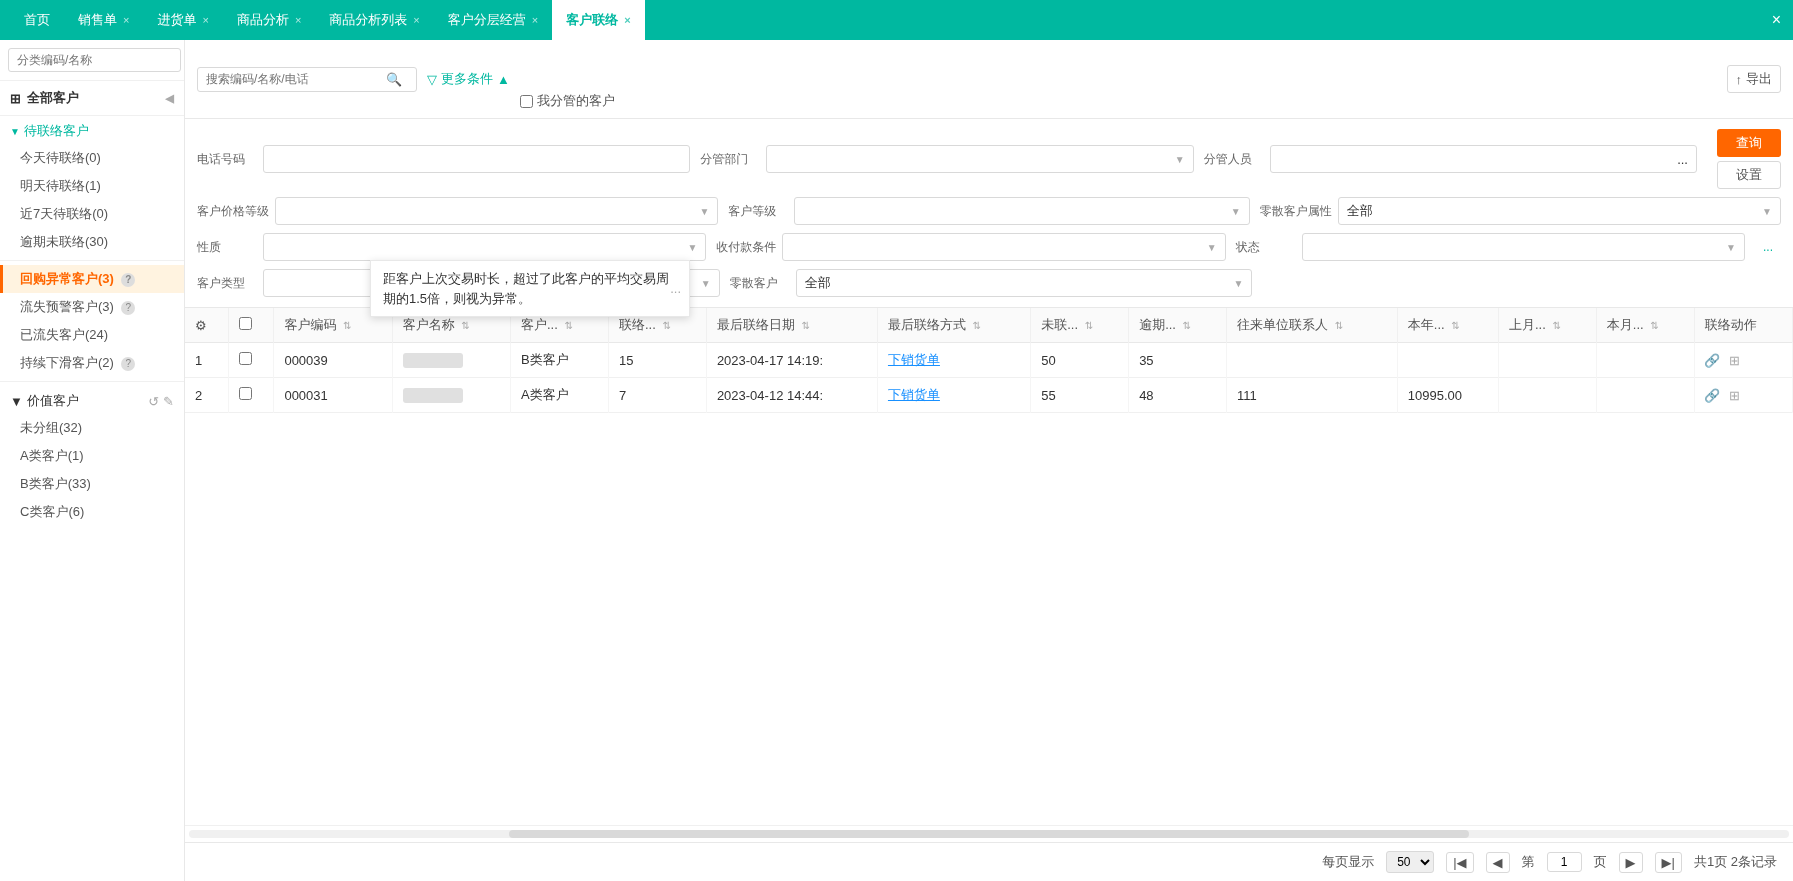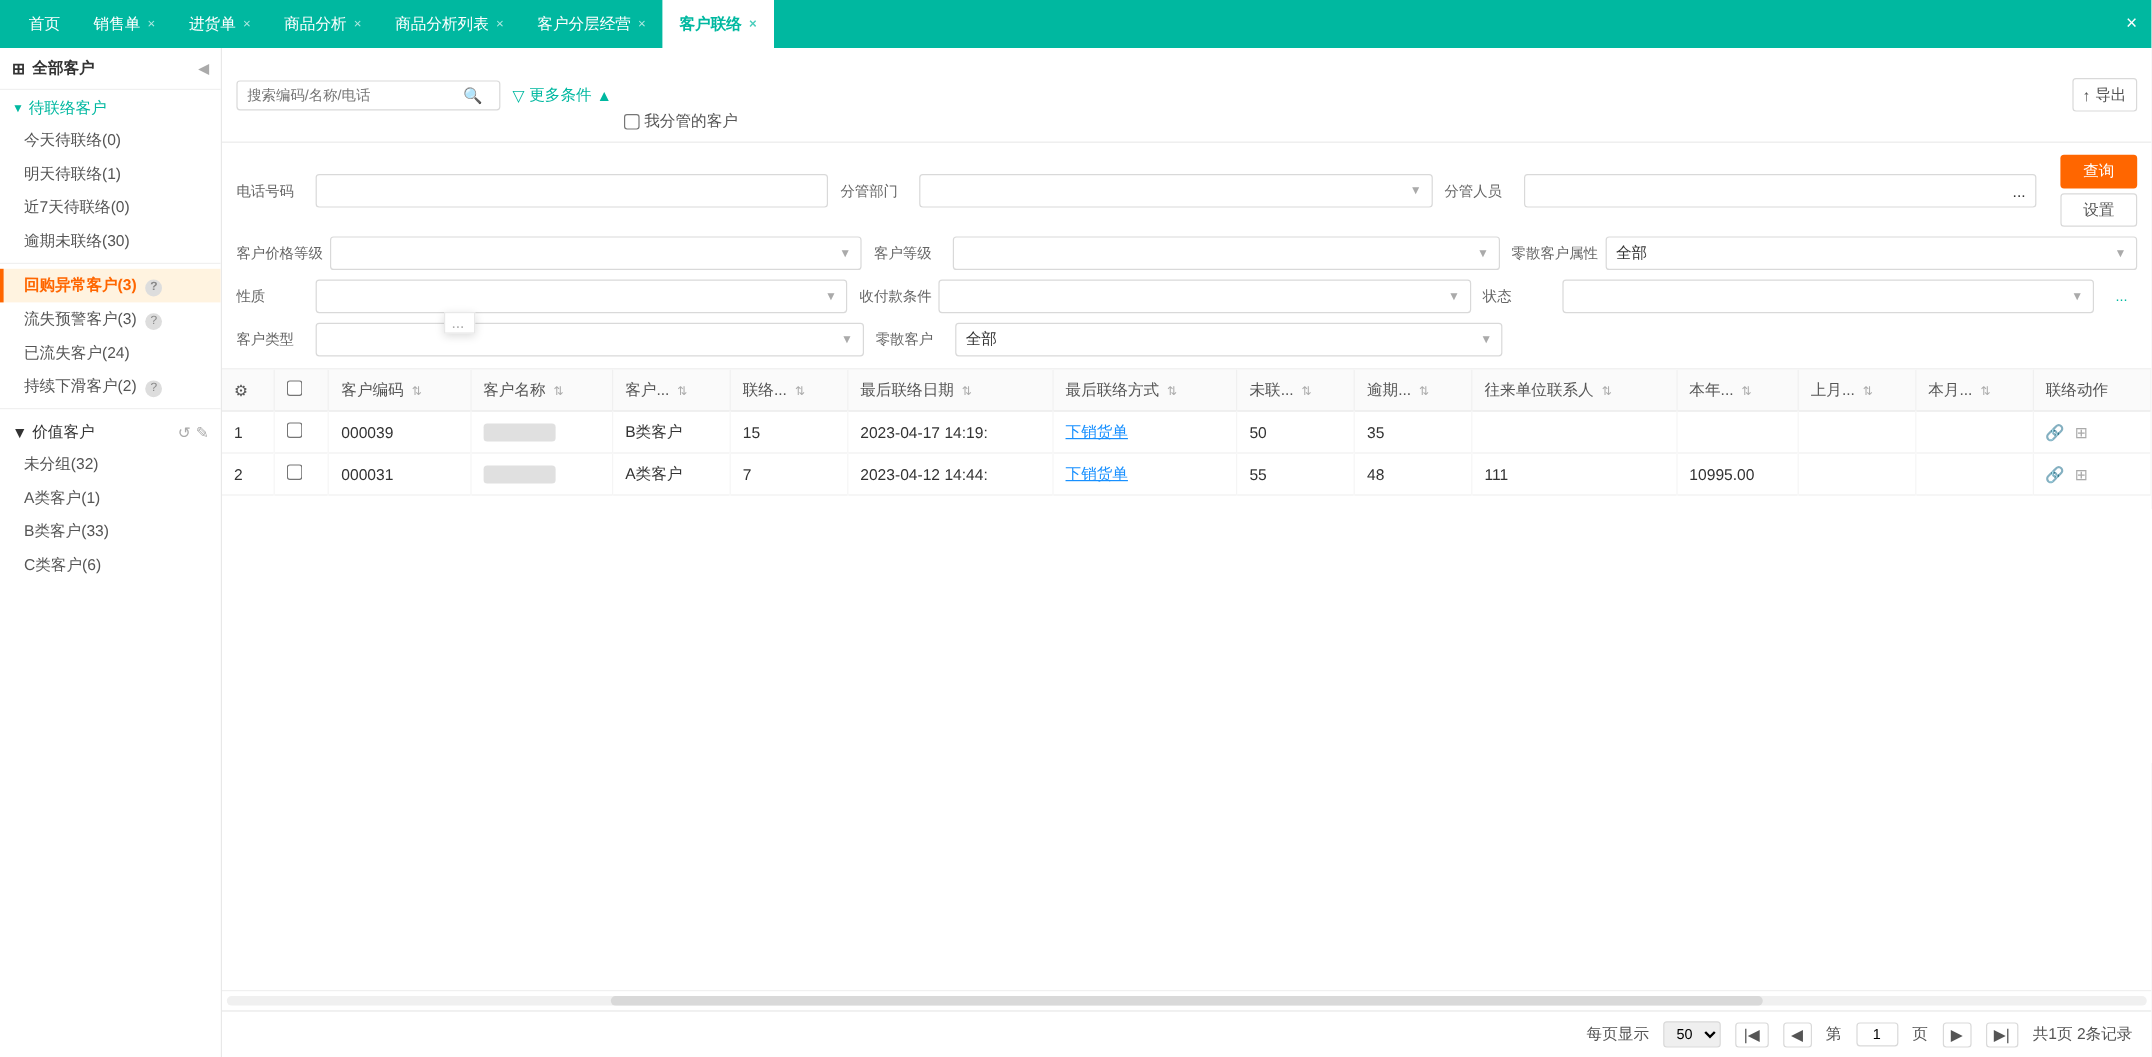--- a/index.html
+++ b/index.html
@@ -426,20 +426,24 @@
   <div class="nav-item active">
     <span>客户联络</span>
     <span class="close-x">×</span>
   </div>
   <span class="close-window">×</span>
 </div>
 
 <div class="main-layout">
 
   <div class="sidebar">
+    <div class="sidebar-search">
+      <input type="text" placeholder="分类编码/名称" style="">
+
+    </div>
 
     <div class="sidebar-section-header">
       <div style="display:flex;align-items:center;gap:6px;">
         <span>⊞</span>
         <span>全部客户</span>
       </div>
       <span class="sidebar-collapse-arrow">◀</span>
     </div>
 
     <div class="sidebar-group-title">
@@ -499,20 +503,21 @@
       <span>B类客户(33)</span>
     </div>
     <div class="sidebar-item">
       <span>C类客户(6)</span>
     </div>
   </div>
 
   <div class="content-area" style="position:relative;">
 
     <div class="tooltip-box">
+      <span>距客户上次交易时长，超过了此客户的平均交易周期的1.5倍，则视为异常。</span>
       <span style="position:absolute; right:8px; top:50%; transform:translateY(-50%); color:#aaa; cursor:pointer;">...</span>
     </div>
 
     <div class="toolbar">
       <div class="search-box">
         <input type="text" placeholder="搜索编码/名称/电话" style="">
         <span class="search-icon">🔍</span>
       </div>
       <div class="more-filter">
         <span>▽</span>

